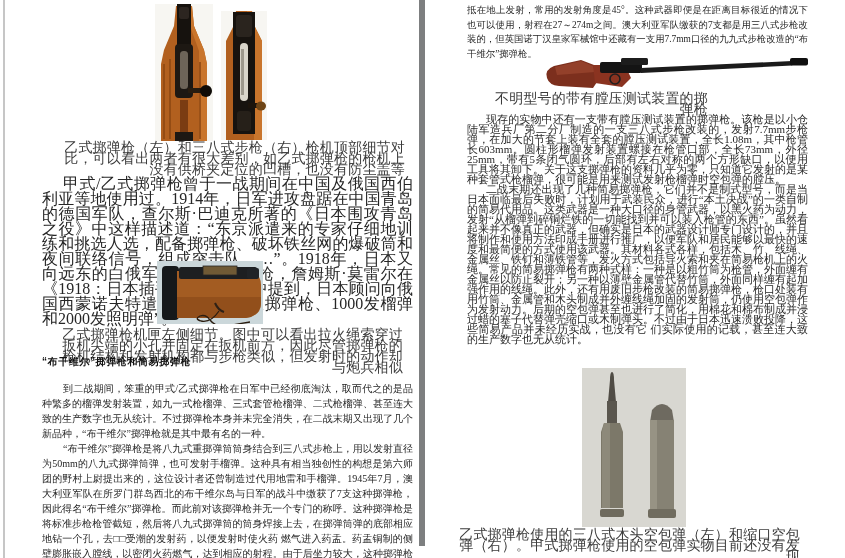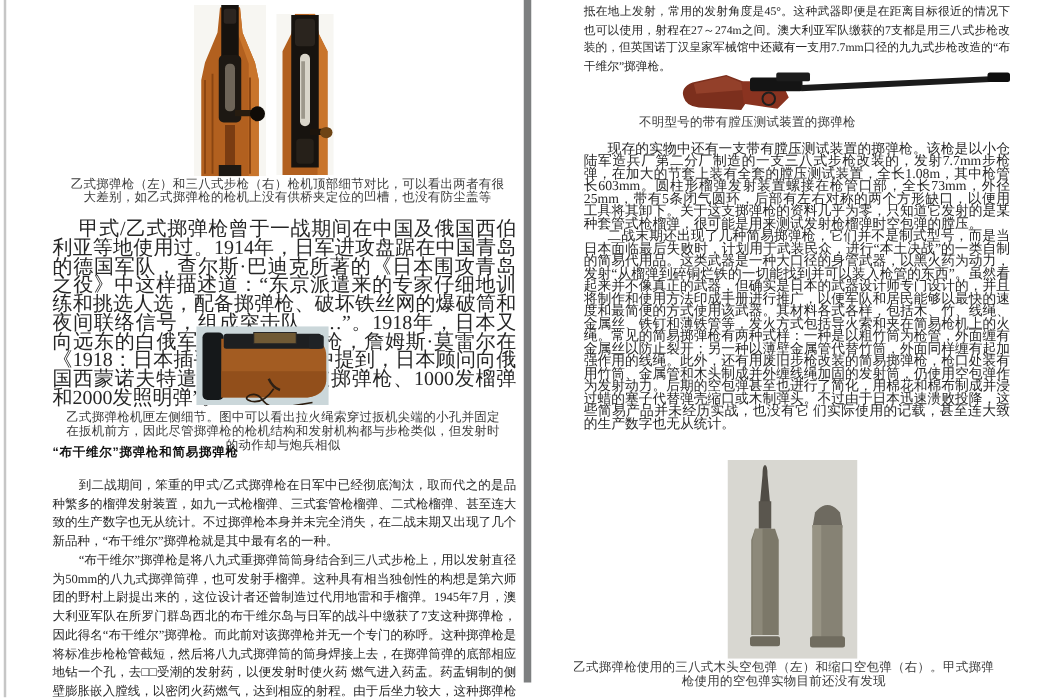--- a/index.html
+++ b/index.html
@@ -6,24 +6,24 @@
   html,body { width:845px; height:558px; }
   body {
     position:relative;
     background:#ffffff;
     overflow:hidden;
     font-family:"Liberation Serif","DejaVu Serif",serif;
     color:#242424;
   }
   .abs { position:absolute; }
   .cap {
-    font-size:10px;
+    font-size:14px;
     line-height:11px;
     color:#3b3b3b;
-    text-align:center;
+    text-align:right;
     letter-spacing:0.2px;
   }
   .bodytext {
     text-align:justify;
     color:#262626;
   }
   .bodytext p { text-align:justify; }
   #left-edge-line { left:3px; top:0; width:2px; height:558px; background:#c6c6c6; }
   #spine-divider { left:419px; top:0; width:6px; height:546px; background:#7d7f80; }
 

